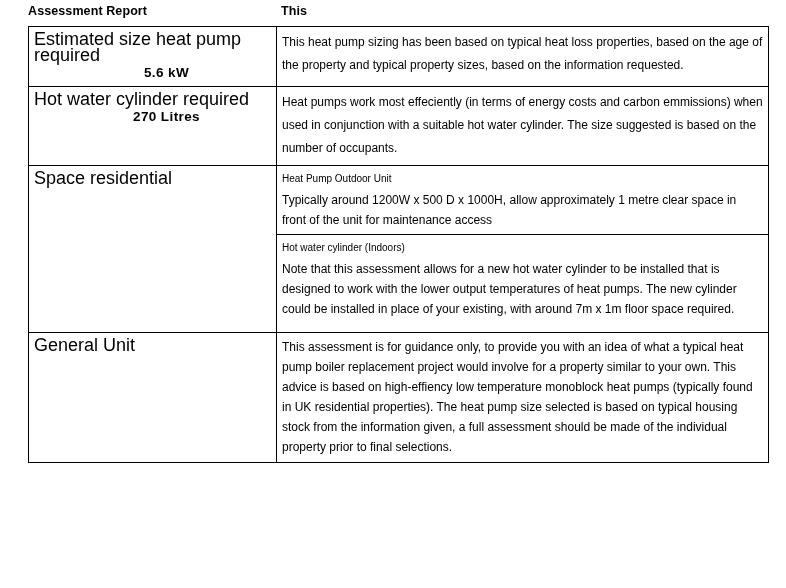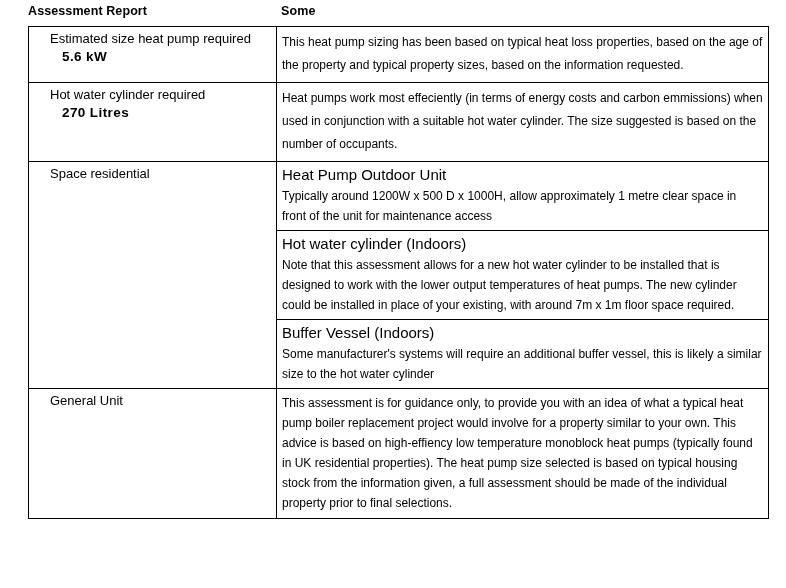--- a/index.html
+++ b/index.html
@@ -55,43 +55,43 @@
     border: 1px solid #000000;
     vertical-align: top;
     padding: 0;
   }
 
   .cell-pad {
     padding: 4px 5px 5px 5px;
   }
 
   .left-title {
-    font-size: 13px;
+    font-size: 18px;
     line-height: 16px;
-    margin-left: 16px;
   }
   .left-value {
     font-size: 13.5px;
     font-weight: bold;
     letter-spacing: 0.4px;
     padding-left: 28px;
     padding-top: 2px;
     line-height: 16px;
+    text-align: center;
   }
 
   .note-text {
     font-size: 12px;
     line-height: 23px;
   }
   .note-text.tight {
     line-height: 20px;
   }
 
   .sub-title {
-    font-size: 15px;
+    font-size: 10px;
     line-height: 20px;
     padding-bottom: 1px;
   }
 
   
   .inner {
     width: 100%;
     border-collapse: collapse;
     table-layout: fixed;
   }
@@ -119,21 +119,21 @@
     <colgroup>
       <col class="col-left">
       <col class="col-right">
     </colgroup>
     <tbody>
       <tr class="hdr-row">
         <td>
           <div class="hdr-label">Assessment Report</div>
         </td>
         <td>
-          <div class="hdr-label notes">Some</div>
+          <div class="hdr-label notes">This</div>
         </td>
       </tr>
     </tbody>
   </table>
 
   <table class="report-table grid" style="top: 26px;">
     <colgroup>
       <col class="col-left">
       <col class="col-right">
     </colgroup>
@@ -186,28 +186,20 @@
                 </td>
               </tr>
               <tr class="divider">
                 <td>
                   <div class="blk">
                     <div class="sub-title">Hot water cylinder (Indoors)</div>
                     <div class="note-text tight">Note that this assessment allows for a new hot water cylinder to be installed that is designed to work with the lower output temperatures of heat pumps. The new cylinder could be installed in place of your existing, with around 7m x 1m floor space required.</div>
                   </div>
                 </td>
               </tr>
-              <tr class="divider">
-                <td>
-                  <div class="blk">
-                    <div class="sub-title">Buffer Vessel (Indoors)</div>
-                    <div class="note-text tight">Some manufacturer's systems will require an additional buffer vessel, this is likely a similar size to the hot water cylinder</div>
-                  </div>
-                </td>
-              </tr>
             </tbody>
           </table>
         </td>
       </tr>
 
       <tr>
         <td style="height: 81px;">
           <div class="cell-pad">
             <div class="left-title">General Unit</div>
           </div>

